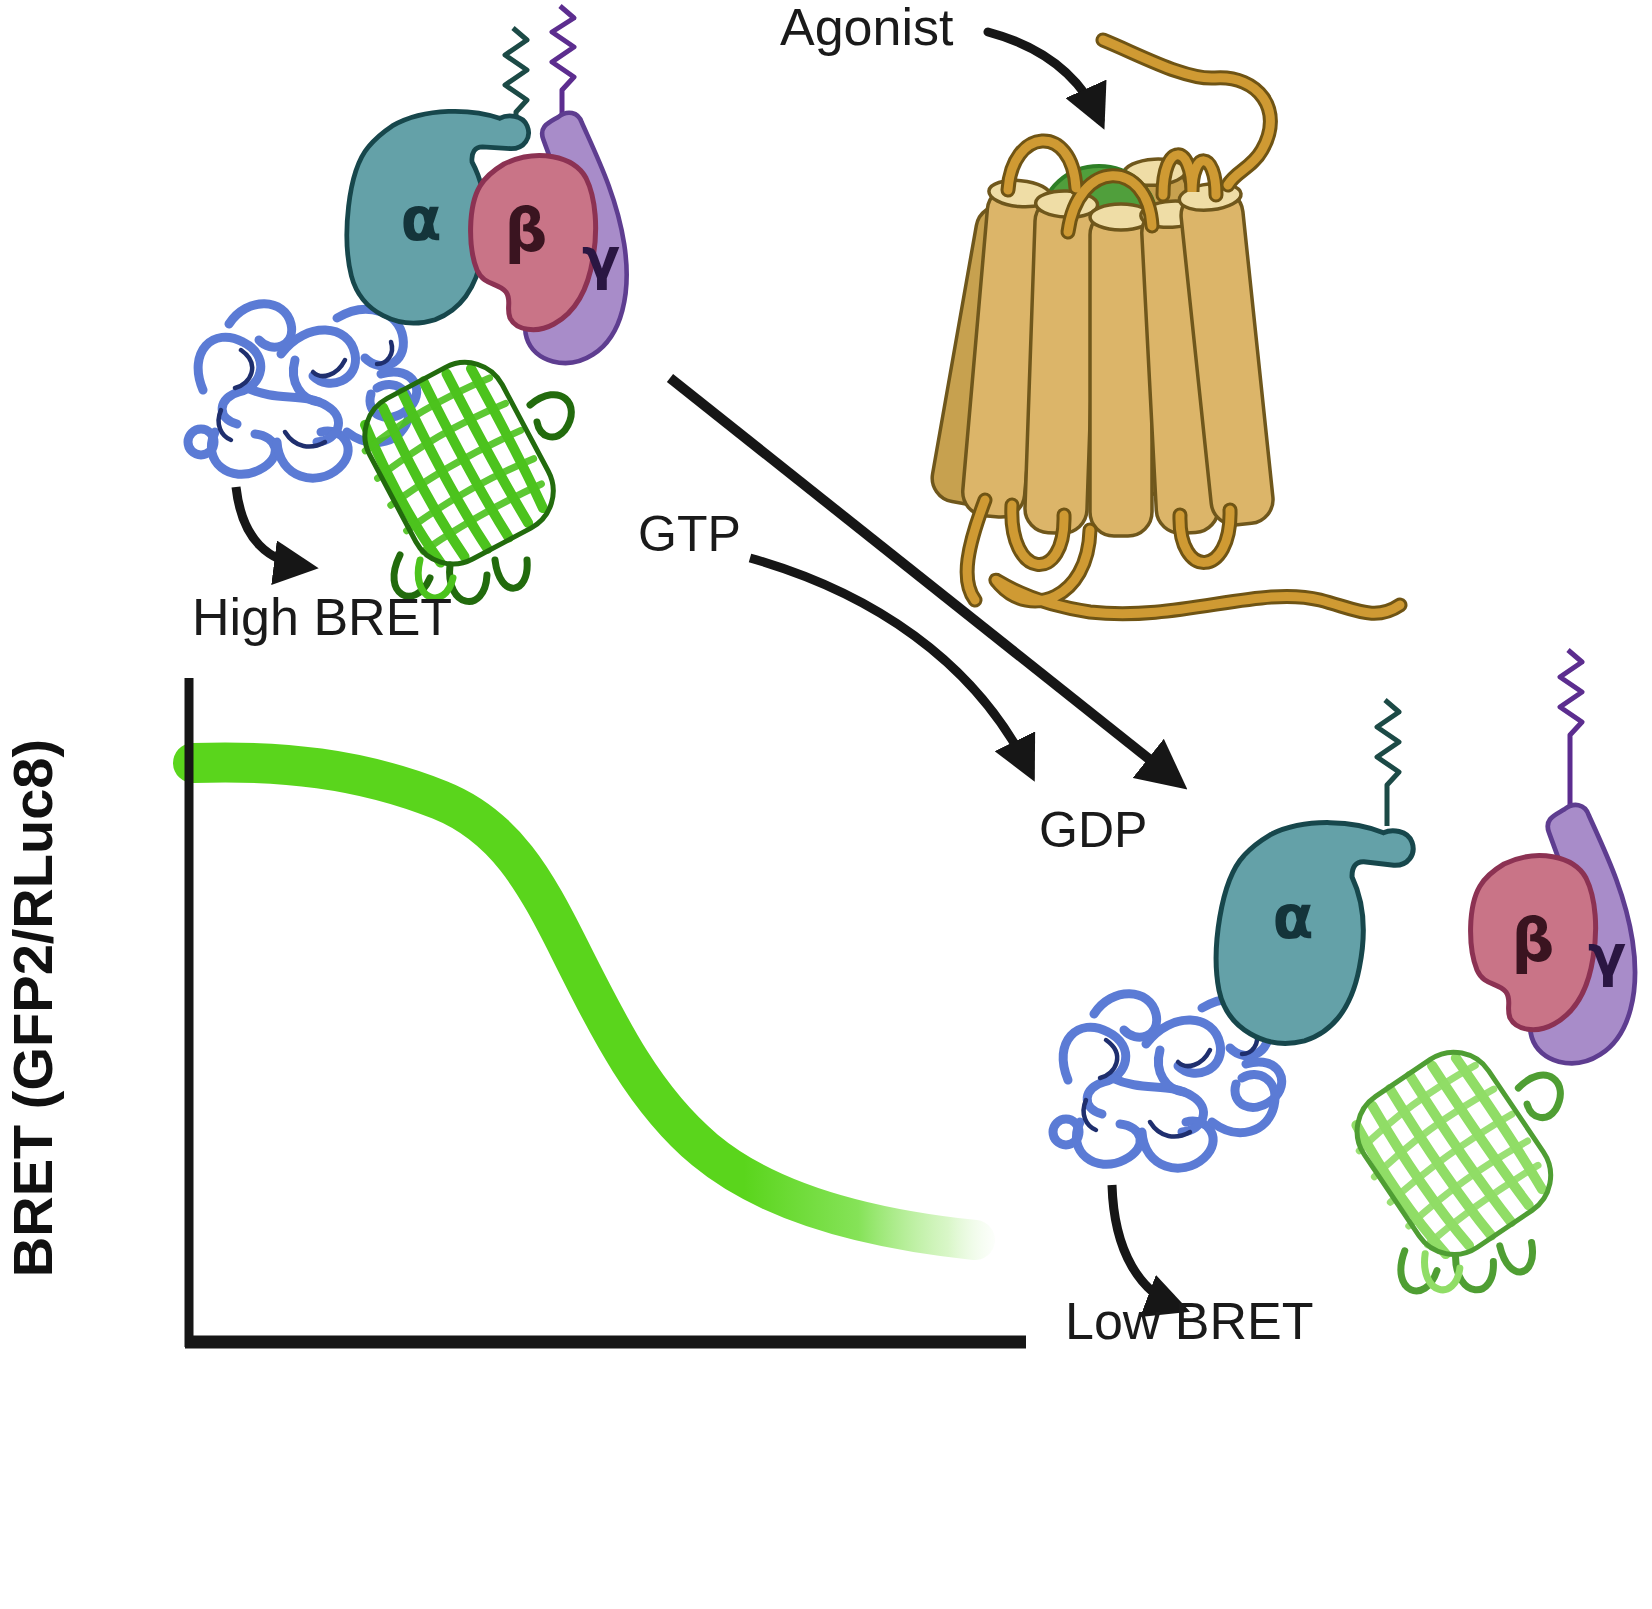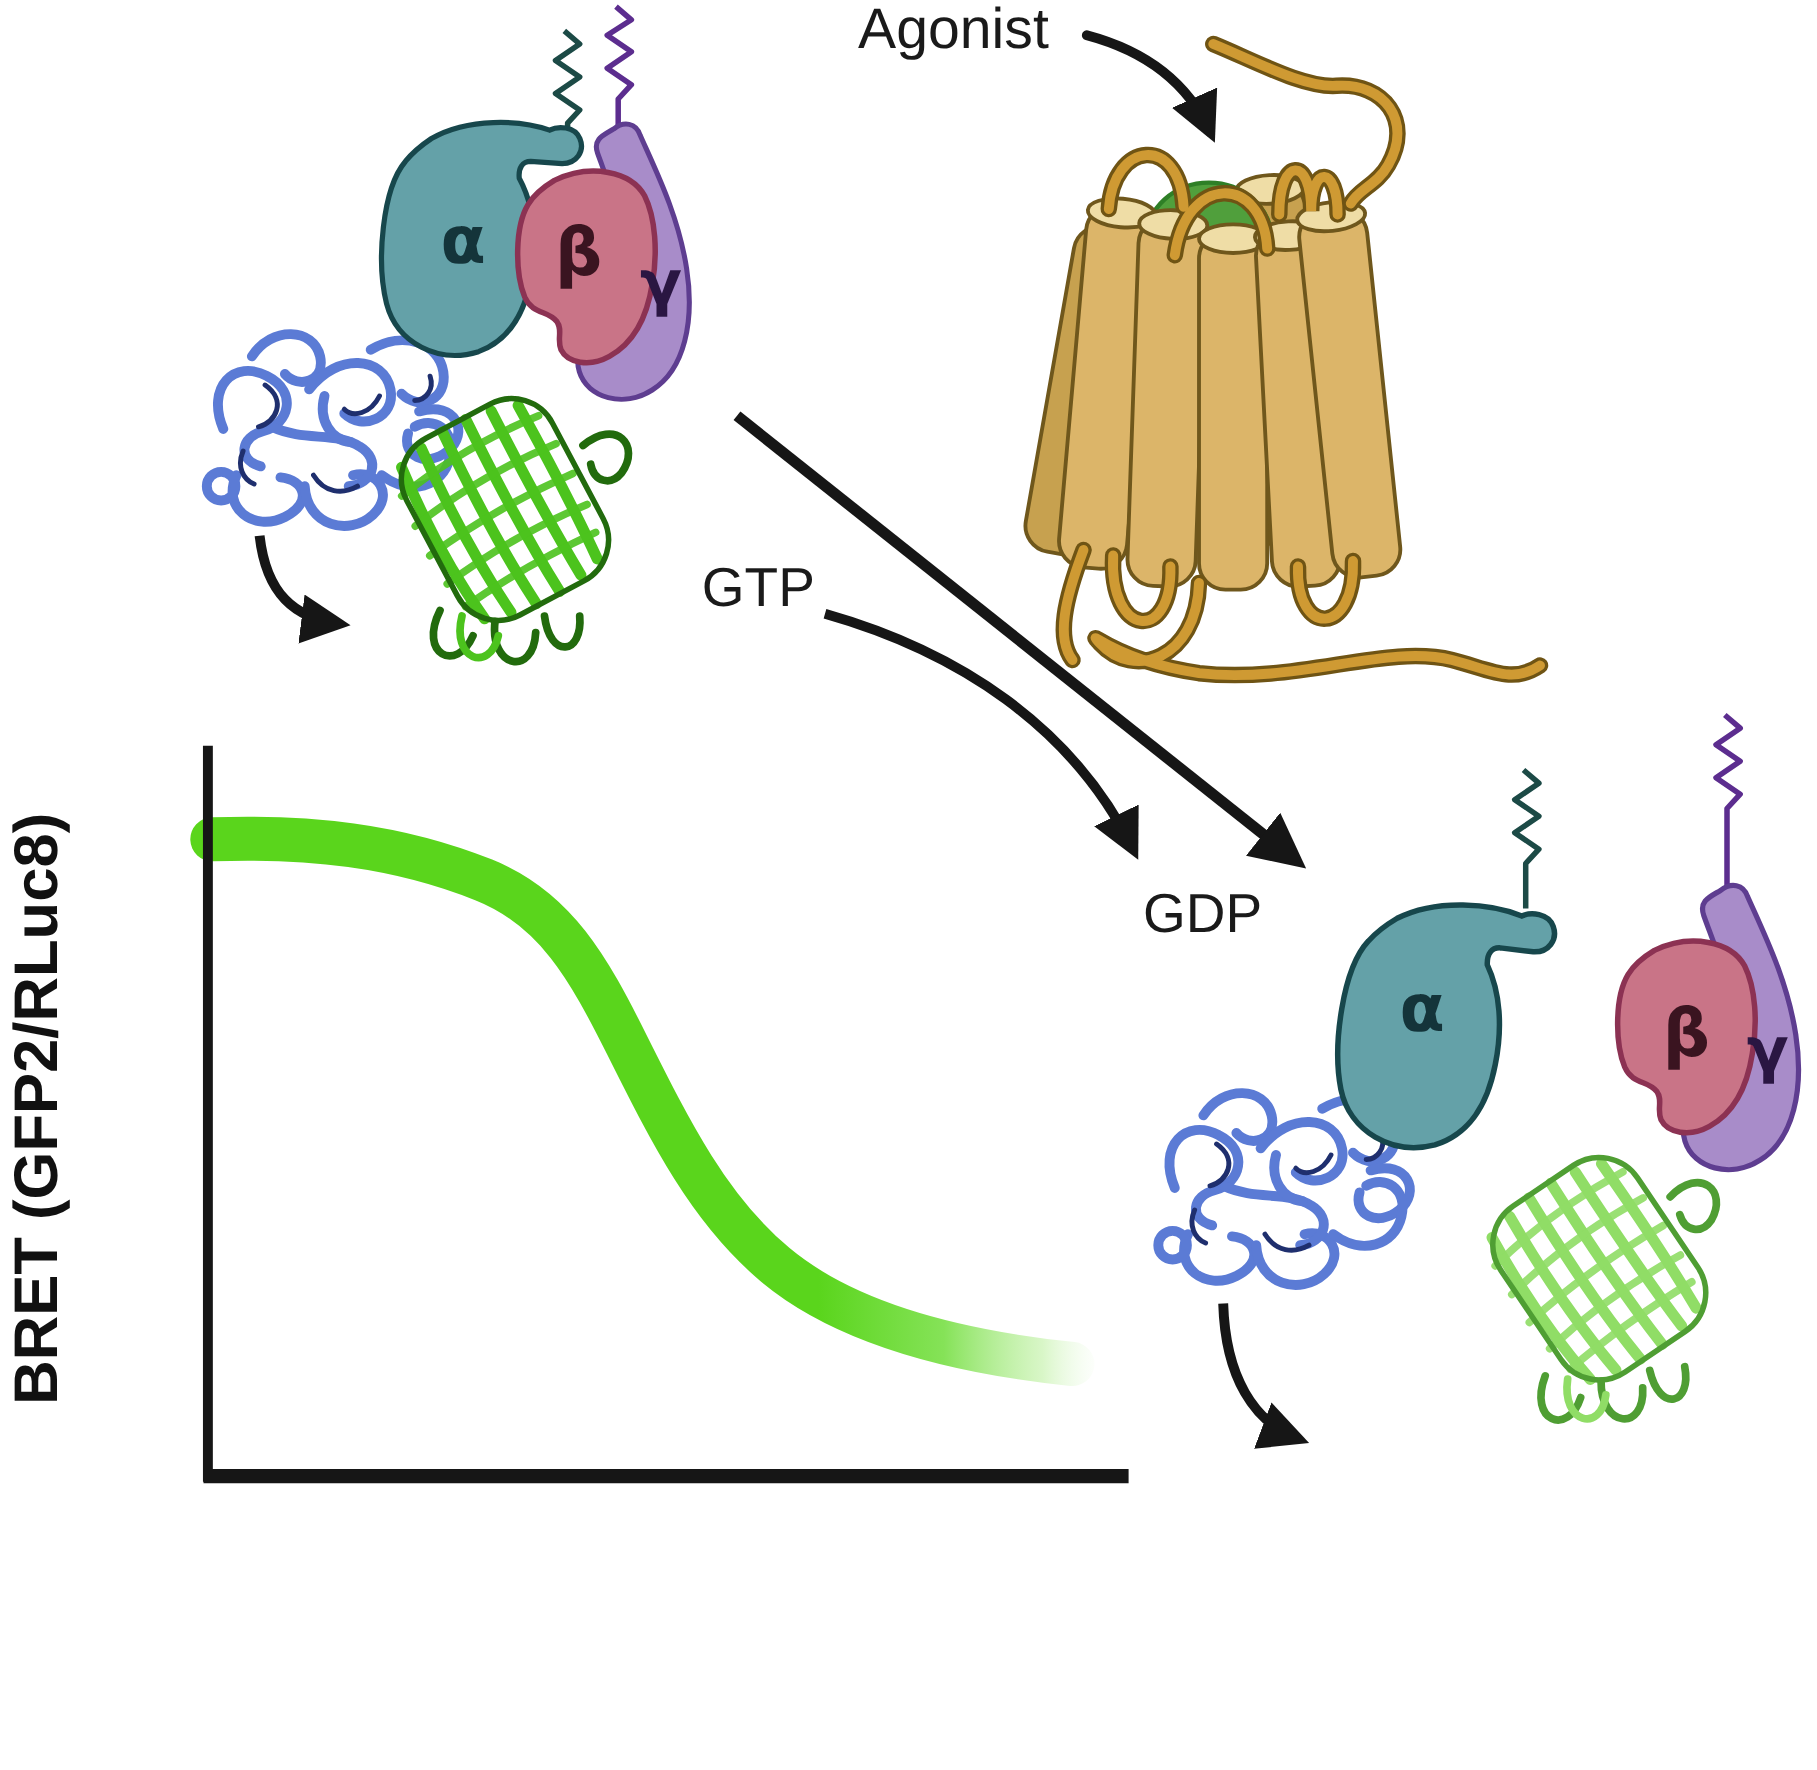--- a/index.html
+++ b/index.html
@@ -217,22 +217,24 @@
 
       <use href="#gfp-barrel" transform="translate(1340,1040) rotate(-6 115 115)" style="--g1:#90dd66;--g2:#4f9e33"></use>
       <use href="#gamma-shape" transform="translate(1528,800) scale(0.95)" fill="#a88cc9" stroke="#5e3d90" stroke-width="5"></use>
       <use href="#beta-shape" transform="translate(1462,850)" fill="#c97487" stroke="#8c3253" stroke-width="5"></use>
 
       <path d="M1112,1185 C1114,1252 1140,1293 1180,1308" fill="none" stroke="#161616" stroke-width="9" marker-end="url(#ah)"></path>
     </g>
   </svg>
 
   <div class="lbl fs52" style="left:780px;top:0px;">Agonist</div>
+  <div class="lbl fs52" style="left:192px;top:590px;">High BRET</div>
   <div class="lbl fs50" style="left:638px;top:508px;">GTP</div>
   <div class="lbl fs50" style="left:1039px;top:804px;">GDP</div>
+  <div class="lbl fs52" style="left:1065px;top:1294px;">Low BRET</div>
 
   <div class="y-label axis-label">BRET (GFP2/RLuc8)</div>
 
   <div class="glyph" style="left:421px;top:219px;font-size:60px;color:#14343a;">α</div>
   <div class="glyph" style="left:526px;top:230px;font-size:60px;color:#3a1420;">β</div>
   <div class="glyph" style="left:601px;top:258px;font-size:56px;color:#2a1642;">γ</div>
   <div class="glyph" style="left:1293px;top:917px;font-size:60px;color:#14343a;">α</div>
   <div class="glyph" style="left:1533px;top:940px;font-size:60px;color:#3a1420;">β</div>
   <div class="glyph" style="left:1607px;top:955px;font-size:56px;color:#2a1642;">γ</div>
 </div>

